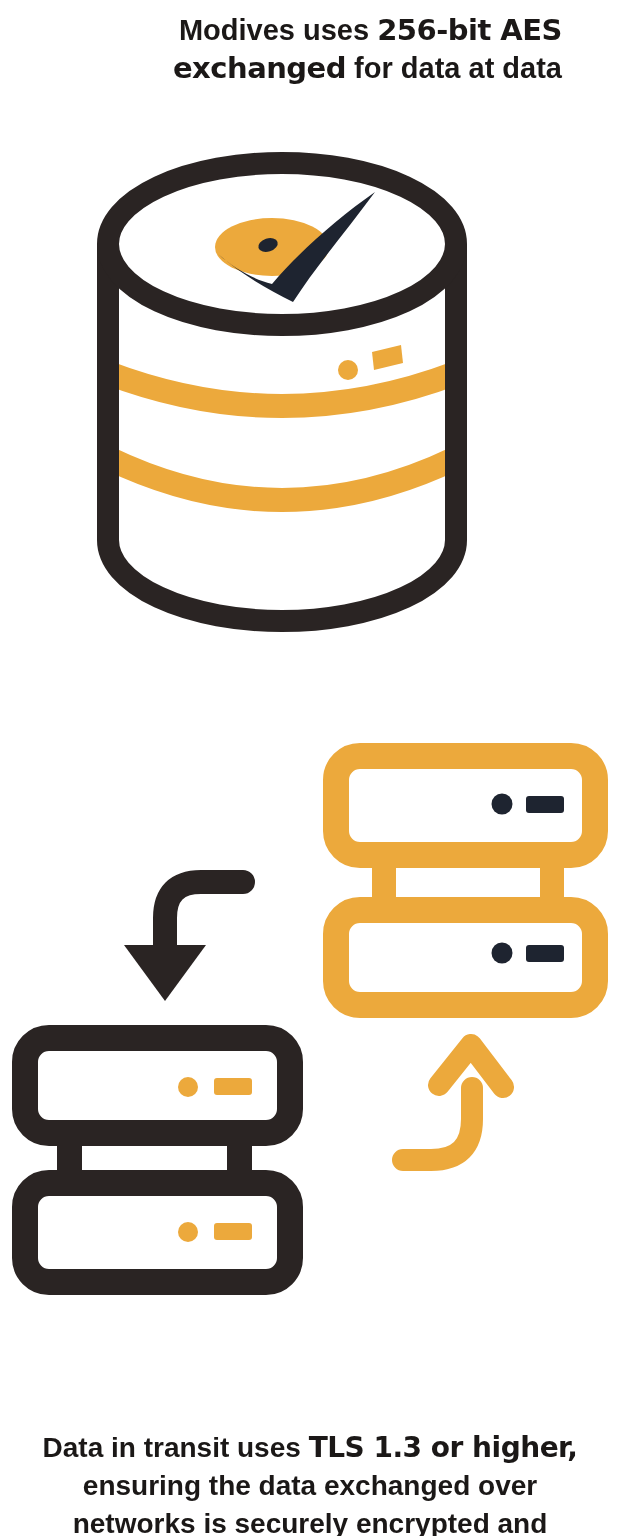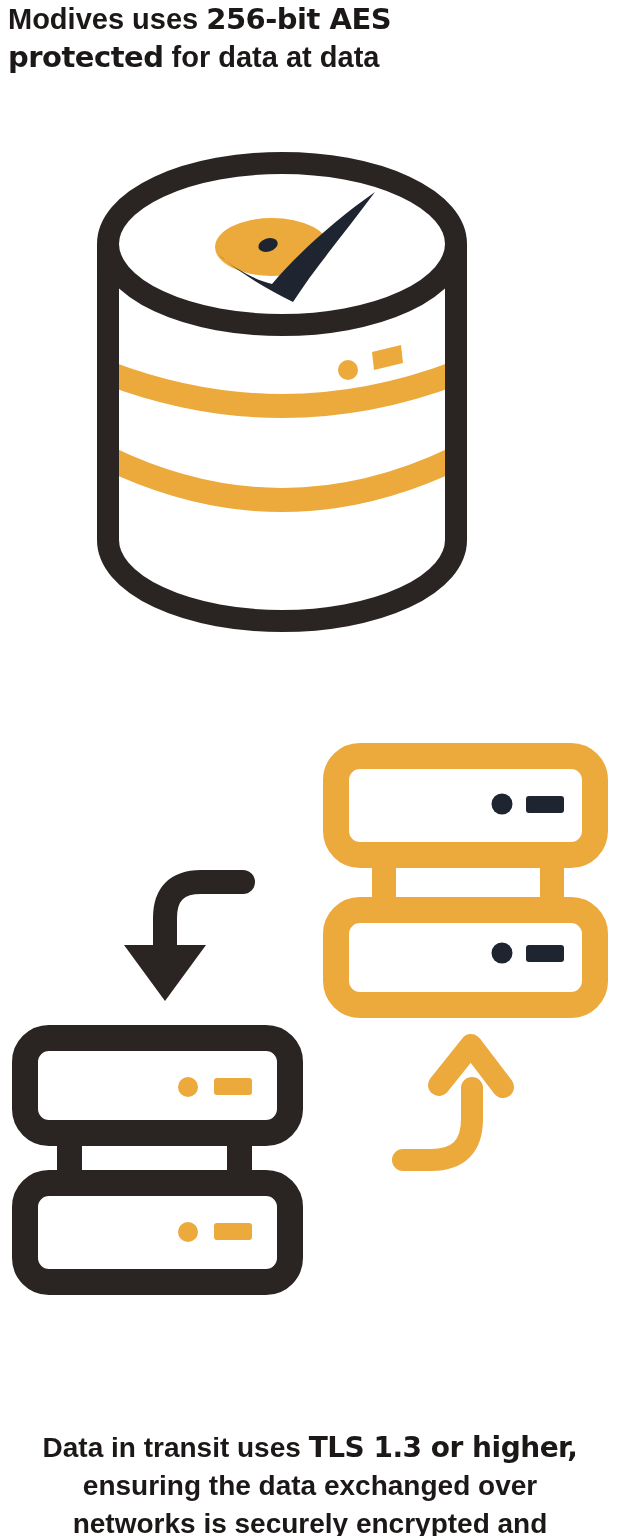--- a/index.html
+++ b/index.html
@@ -4,23 +4,23 @@
 <style>
   html,body{margin:0;padding:0;}
   body{
     width:620px;height:1536px;overflow:hidden;position:relative;
     background:#ffffff;
     font-family:"Liberation Sans",sans-serif;
   }
   .canvas{position:absolute;left:0;top:0;width:620px;height:1536px;background:var(--background,#ffffff);}
 
   .headline{
-    position:absolute;left:0;top:0;width:562px;
-    text-align:left;color:var(--text,#1B1817);
-    font-size:29px;line-height:38px;font-weight:700;margin-left:8px;
+    position:absolute;left:0;top:11px;width:562px;
+    text-align:right;color:var(--text,#1B1817);
+    font-size:29px;line-height:38px;font-weight:700;
   }
   .headline .line{white-space:pre;}
 
   .footer-text{
     position:absolute;left:0;top:1429px;width:620px;
     text-align:center;color:var(--text,#1B1817);
     font-size:28px;line-height:38px;font-weight:700;
   }
   .footer-text .line{white-space:pre;}
 
@@ -39,21 +39,21 @@
   .fill-yellow{fill:var(--yellow,#ECA93C);}
   .fill-navy{fill:var(--navy,#1E2430);}
 </style>
 </head>
 <body>
 
 <div class="canvas">
 
   <header class="headline">
     <div class="line"><span>Modives uses </span><strong>256-bit AES</strong></div>
-    <div class="line"><strong>protected</strong><span> for data at data</span></div>
+    <div class="line"><strong>exchanged</strong><span> for data at data</span></div>
   </header>
 
   <svg class="illus db-illus" width="375" height="490" viewBox="0 0 375 490" aria-hidden="true">
 
     <g>
       <path class="stroke-yellow" stroke-width="24" d="M 13 223 Q 187 289 361 223"></path>
       <path class="stroke-yellow" stroke-width="24" d="M 13 308 Q 187 392 361 308"></path>
     </g>
 
     <path class="stroke-ink" stroke-width="22" stroke-linejoin="round" d="M 13 94 L 13 390 A 174 81 0 0 0 361 390 L 361 94"></path>

